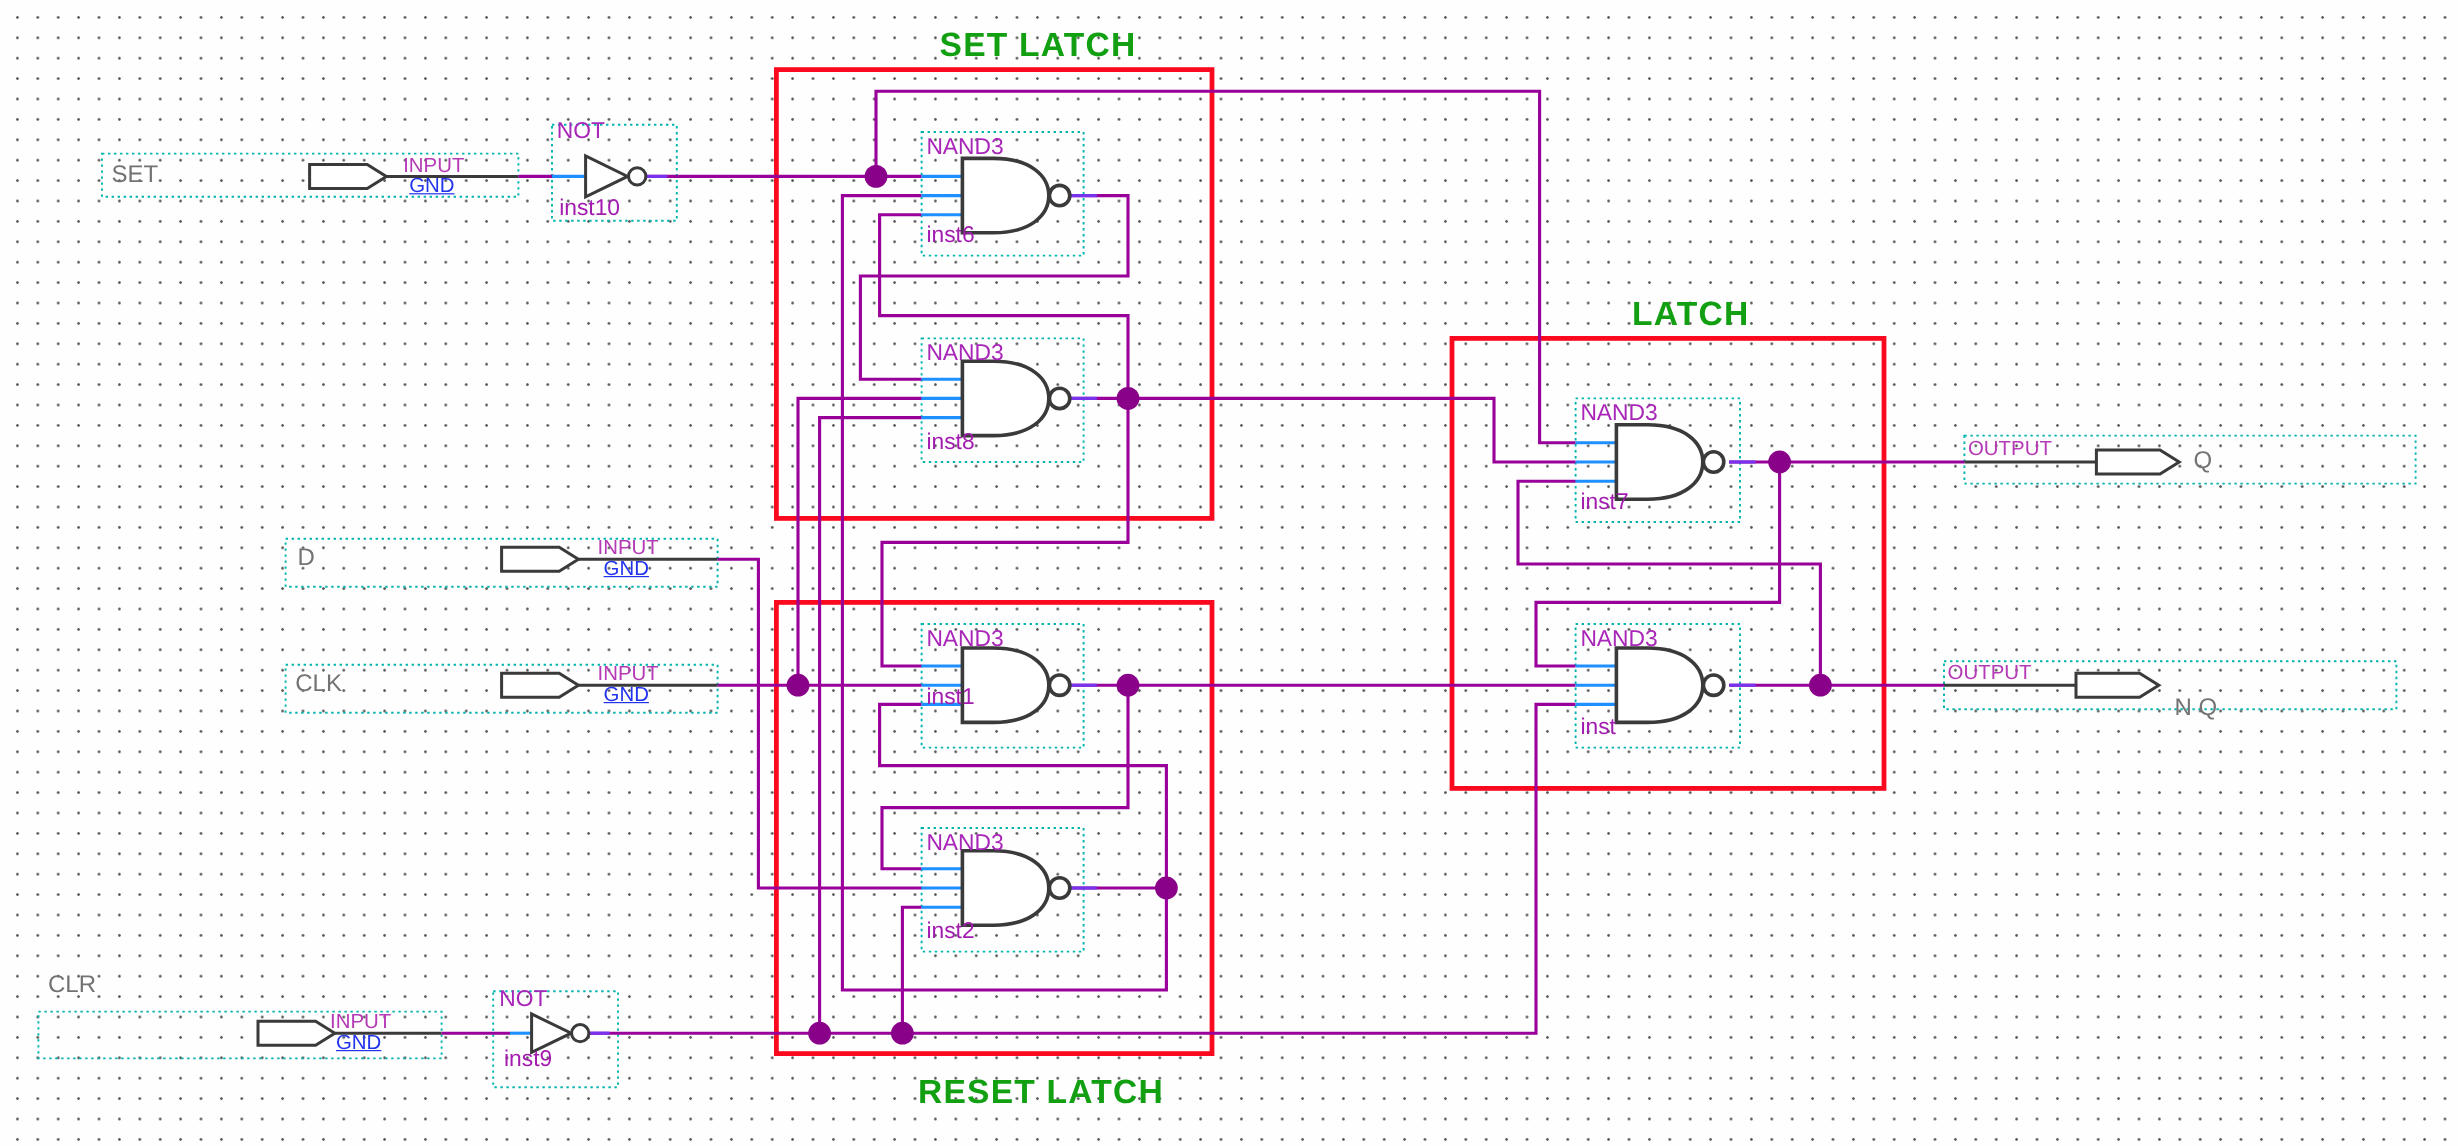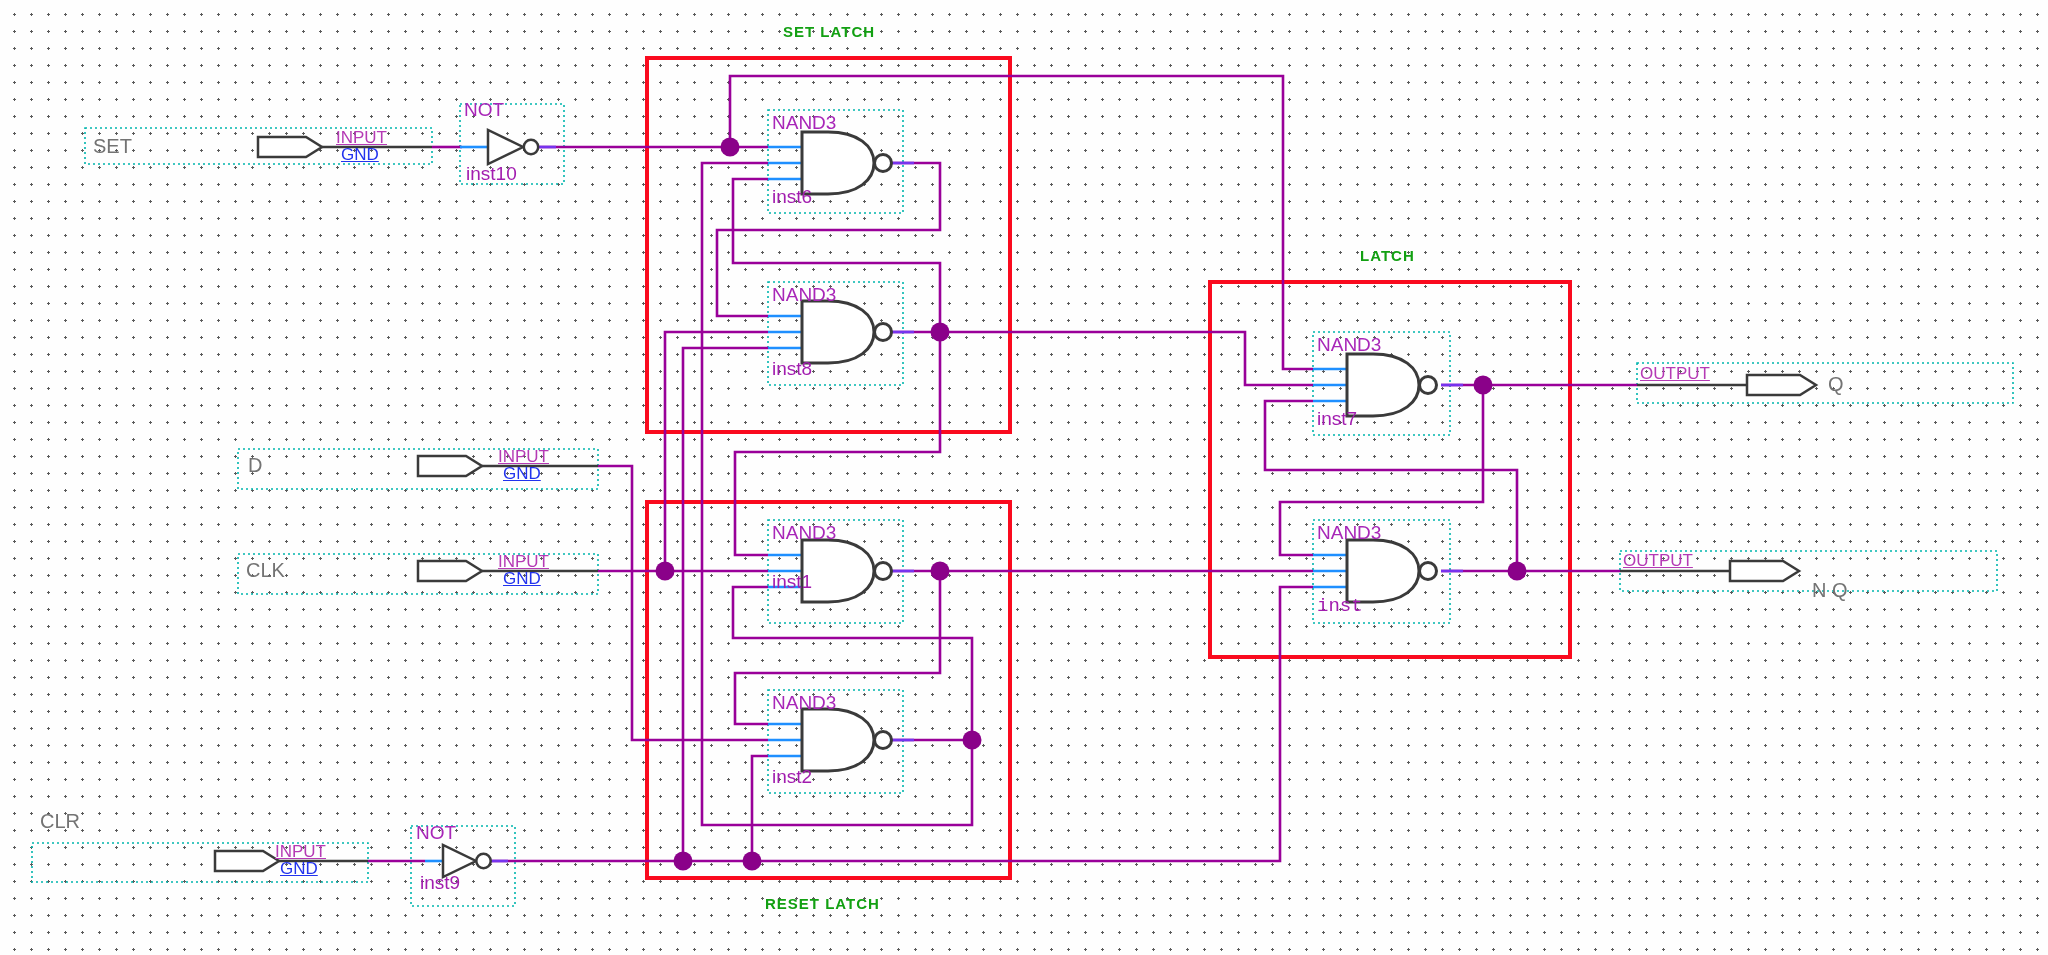--- a/index.html
+++ b/index.html
@@ -6,23 +6,23 @@
   body{
     width:2048px;height:955px;position:relative;overflow:hidden;
     background-color:#fefefe;
     background-image:radial-gradient(circle,#5a5a5a 1.05px,transparent 1.2px);
     background-size:17px 17px;background-position:6px 6px;
     font-family:"Liberation Sans",sans-serif;
   }
   svg.canvas{position:absolute;left:0;top:0;}
   .lbl{position:absolute;white-space:nowrap;font-size:19px;color:#a826b8;line-height:1.0;}
   .pin-name{color:#737373;font-size:20px;}
-  .io{color:#b53ab5;font-size:17px;text-decoration:underline;}
+  .io{color:#b53ab5;font-size:17px;}
   .gnd{color:#2233ee;font-size:17px;text-decoration:underline;}
-  .green{color:#12a012;font-size:15px;font-weight:bold;letter-spacing:1px;}
+  .green{color:#12a012;font-size:28px;font-weight:bold;letter-spacing:1px;}
   .inst{color:#a21caf;}
 </style>
 </head>
 <body>
 
 <svg class="canvas" width="2048" height="955" viewBox="0 0 2048 955">
 
   <g fill="none" stroke="#fa0a1e" stroke-width="4">
     <rect x="647" y="58" width="363" height="374"></rect>
     <rect x="647" y="502" width="363" height="376"></rect>
@@ -221,13 +221,13 @@
 <div class="lbl" style="left:772px;top:523px;">NAND3</div>
 <div class="lbl inst" style="left:772px;top:572px;">inst1</div>
 
 <div class="lbl" style="left:772px;top:693px;">NAND3</div>
 <div class="lbl inst" style="left:772px;top:767px;">inst2</div>
 
 <div class="lbl" style="left:1317px;top:335px;">NAND3</div>
 <div class="lbl inst" style="left:1317px;top:409px;">inst7</div>
 
 <div class="lbl" style="left:1317px;top:523px;">NAND3</div>
-<div class="lbl inst" style="left:1317px;top:597px;font-family:Liberation Mono, monospace;">inst</div>
+<div class="lbl inst" style="left:1317px;top:597px;">inst</div>
 
 </body></html>

